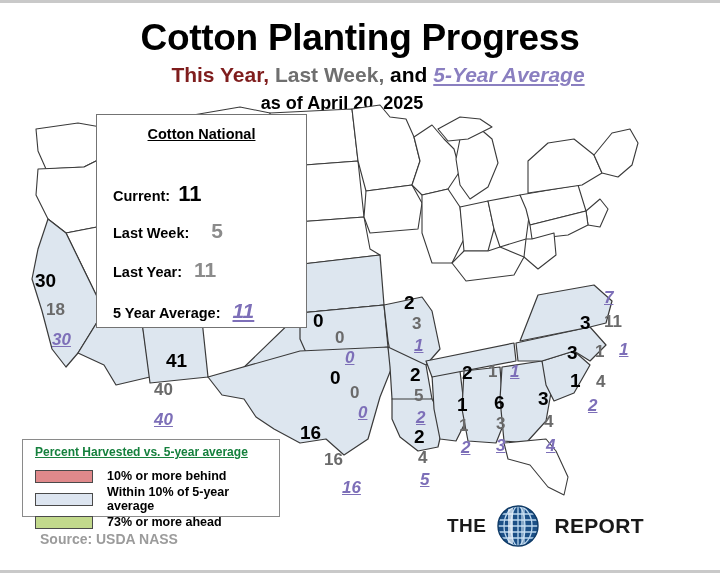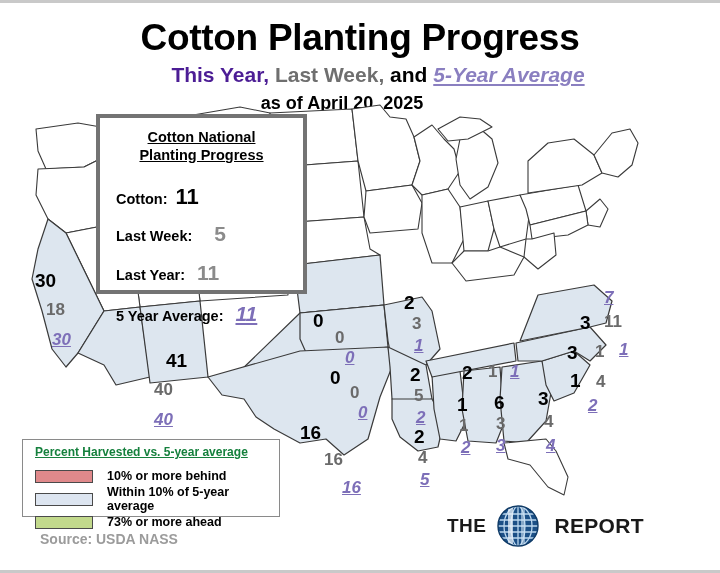--- a/index.html
+++ b/index.html
@@ -18,21 +18,21 @@
   }
   
   .title{
     position:absolute;top:14px;left:0;width:720px;text-align:center;
     font-size:37px;font-weight:bold;color:#000;letter-spacing:-0.3px;
   }
   .subtitle{
     position:absolute;top:60px;left:0;width:720px;text-align:center;
     font-size:21px;font-weight:bold;color:#000;
   }
-  .subtitle .thisyear{color:#4c1d95;margin-left:36px;}
+  .subtitle .thisyear{color:#7f1d1d;margin-left:36px;}
   .subtitle .lastyear{color:#6f6f6f;}
   .subtitle .avg{color:#8a7fc0;font-style:italic;text-decoration:underline;}
   .asof{
     position:absolute;top:90px;left:0;width:684px;text-align:center;
     font-size:18px;font-weight:bold;color:#000;
   }
   
   #map{position:absolute;top:96px;left:8px;width:704px;height:430px;}
   #map svg{display:block;}
   
@@ -44,22 +44,22 @@
   .vlabel .ly{
     font-size:17px;font-weight:bold;color:#6a6a6a;line-height:1;
     position:absolute;
   }
   .vlabel .av{
     font-size:17px;font-weight:bold;color:#7d6fb8;line-height:1;
     font-style:italic;text-decoration:underline;position:absolute;
   }
   
   #natbox{
-    position:absolute;left:96px;top:111px;width:211px;height:180px;
-    background:#fff;border:4px solid #737373;box-sizing:border-box;
+    position:absolute;left:96px;top:111px;width:211px;height:214px;
+    background:#fff;border:1px solid #737373;box-sizing:border-box;
   }
   #natbox .nbtitle{
     text-align:center;font-size:14.5px;font-weight:bold;color:#000;
     margin-top:10px;line-height:1.25;
   }
   #natbox .nbtitle span{text-decoration:underline;display:block;}
   #natbox .row{position:absolute;left:16px;right:10px;font-size:0;}
   #natbox .rlabel{font-size:14.5px;font-weight:bold;color:#000;}
   #natbox .rval{font-weight:bold;margin-left:8px;}
   #natbox .r1{top:66px;}
@@ -280,24 +280,23 @@
 
   <div class="vlabel" style="left:580px;top:286px;width:80px;height:50px;">
     <span class="av" style="left:24px;top:0;">7</span>
     <span class="cur" style="left:0;top:24px;">3</span>
     <span class="ly" style="left:24px;top:24px;">11</span>
   </div>
 
   <div id="natbox">
     <div class="nbtitle">
       <span>Cotton National</span>
-      <span>Planting Progress</span>
     </div>
     <div class="row r1">
-      <span class="rlabel">Cotton:</span><span class="rval v-cur">11</span>
+      <span class="rlabel">Current:</span><span class="rval v-cur">11</span>
     </div>
     <div class="row r2">
       <span class="rlabel">Last Week:</span><span class="rval v-lw">5</span>
     </div>
     <div class="row r3">
       <span class="rlabel">Last Year:</span><span class="rval v-ly">11</span>
     </div>
     <div class="row r4">
       <span class="rlabel">5 Year Average:</span><span class="rval v-av">11</span>
     </div>

